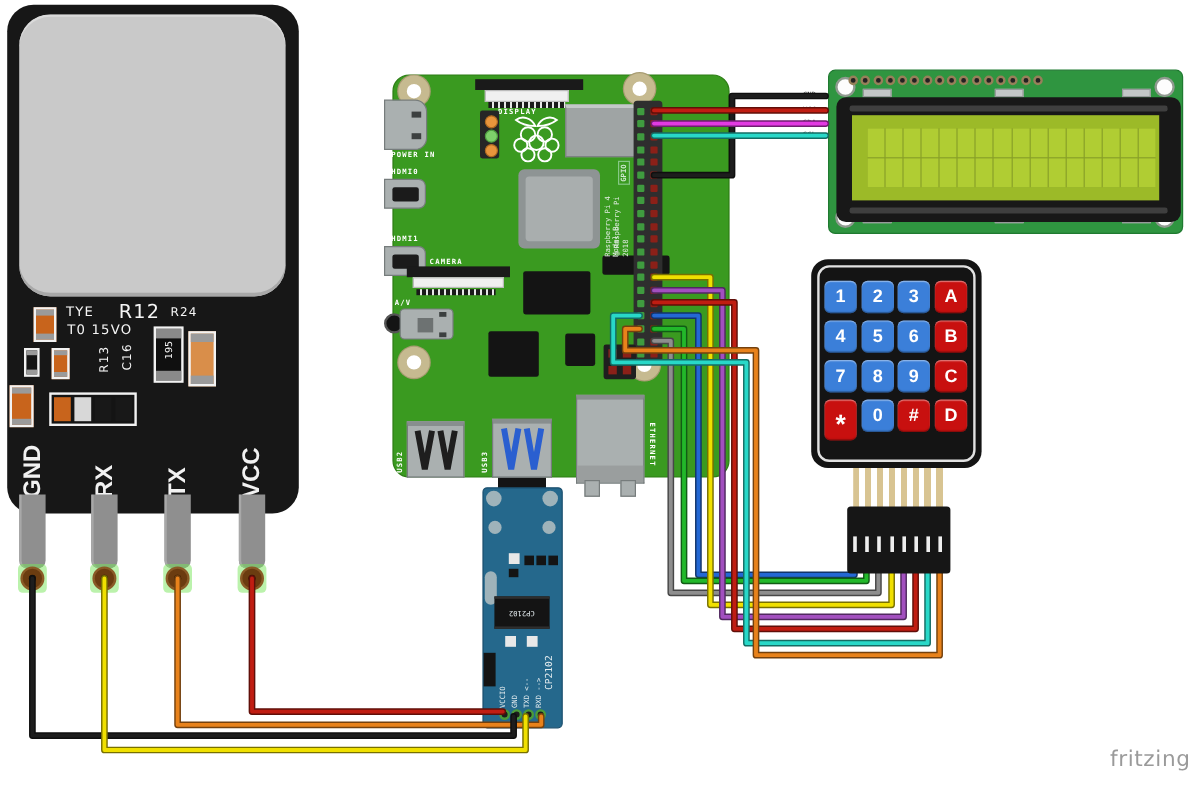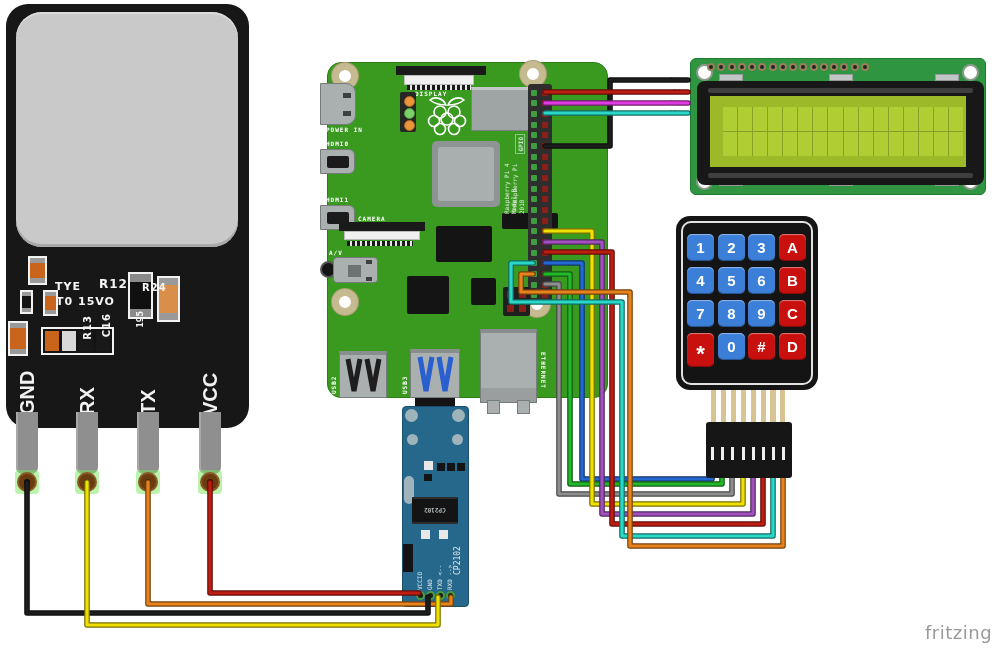--- a/index.html
+++ b/index.html
@@ -8,21 +8,21 @@
   .abs{position:absolute;}
   .mono{font-family:"DejaVu Sans Mono",monospace;}
   .vup{writing-mode:vertical-rl;transform:rotate(180deg);}
   .vdn{writing-mode:vertical-rl;}
   
   .fp-body{left:6px;top:4px;width:243px;height:424px;background:#171717;border-radius:22px;z-index:10;}
   .fp-sensor{left:16px;top:12px;width:222px;height:235px;background:#c9c9c9;border-radius:26px;
              box-shadow:inset 0 -3px 0 #a8a8a8, inset 0 2px 0 #dadada;}
   .smd{border:2px solid #f2f2f2;background:#c8641c;box-sizing:border-box;}
   .smd .pad{position:absolute;left:0;width:100%;height:5px;background:#9a9a9a;}
-  .fp-txt{color:#f5f5f5;font-weight:bold;letter-spacing:1px;font-size:11px;margin-top:27px;}
+  .fp-txt{color:#f5f5f5;font-weight:normal;letter-spacing:1px;font-size:11px;}
   .fp-pinlab{color:#f2f2f2;font-weight:bold;font-size:20px;font-family:"Liberation Sans",sans-serif;}
   .fp-pin{background:#8f8f8f;border-radius:0 0 7px 7px;box-shadow:inset 2px 0 0 #a8a8a8;}
   .fp-glow{background:rgba(120,230,90,.5);border-radius:4px;}
   .fp-tip{border-radius:50%;background:#6b3c10;border:2px solid #8a5a26;box-sizing:border-box;}
   .fp-tip i{position:absolute;left:50%;top:50%;width:6px;height:6px;margin:-3px 0 0 -3px;border-radius:50%;background:#241303;}
   
   .pi-board{left:327px;top:62px;width:281px;height:336px;background:#3a9a20;border:1px solid #2d7d15;
             border-radius:14px;box-sizing:border-box;z-index:10;}
   .hole{width:26px;height:26px;border-radius:50%;background:#fff;border:7px solid #c6ba90;box-sizing:border-box;box-shadow:0 0 0 1px #a89c72;}
   .pi-lab{color:#fff;font-weight:bold;font-size:6px;letter-spacing:1px;font-family:"DejaVu Sans Mono",monospace;}
@@ -91,21 +91,21 @@
         <span class="pad" style="bottom:0;height:8px;background:#8a8a8a;"></span>
       <span class="abs vup fp-txt" style="left:6px;top:10px;font-size:8px;letter-spacing:0;">195</span>
     </div>
     <div class="abs smd" style="left:151px;top:272px;width:23px;height:46px;background:#d98e4a;">
         <span class="pad" style="top:0;height:7px;"></span>
         <span class="pad" style="bottom:0;height:7px;"></span>
       </div>
 
     <div class="abs fp-txt" style="left:49px;top:249px;">TYE</div>
     <div class="abs fp-txt" style="left:50px;top:264px;">T0 15VO</div>
-    <div class="abs fp-txt" style="left:93px;top:246px;font-size:12px;">R12</div>
+    <div class="abs fp-txt" style="left:93px;top:246px;font-size:16px;">R12</div>
     <div class="abs fp-txt" style="left:136px;top:251px;font-size:10px;">R24</div>
     <div class="abs fp-txt vup" style="left:76px;top:284px;font-size:10px;">R13</div>
     <div class="abs fp-txt vup" style="left:95px;top:282px;font-size:10px;">C16</div>
     <div id="fp-pinlabels">
         <div class="abs vup fp-pinlab" style="left:10px;top:341px;height:70px;display:flex;align-items:center;">GND</div>
         <div class="abs vup fp-pinlab" style="left:70px;top:341px;height:70px;display:flex;align-items:center;">RX</div>
         <div class="abs vup fp-pinlab" style="left:131px;top:341px;height:70px;display:flex;align-items:center;">TX</div>
         <div class="abs vup fp-pinlab" style="left:193px;top:341px;height:70px;display:flex;align-items:center;">VCC</div>
       </div>
   </div>

